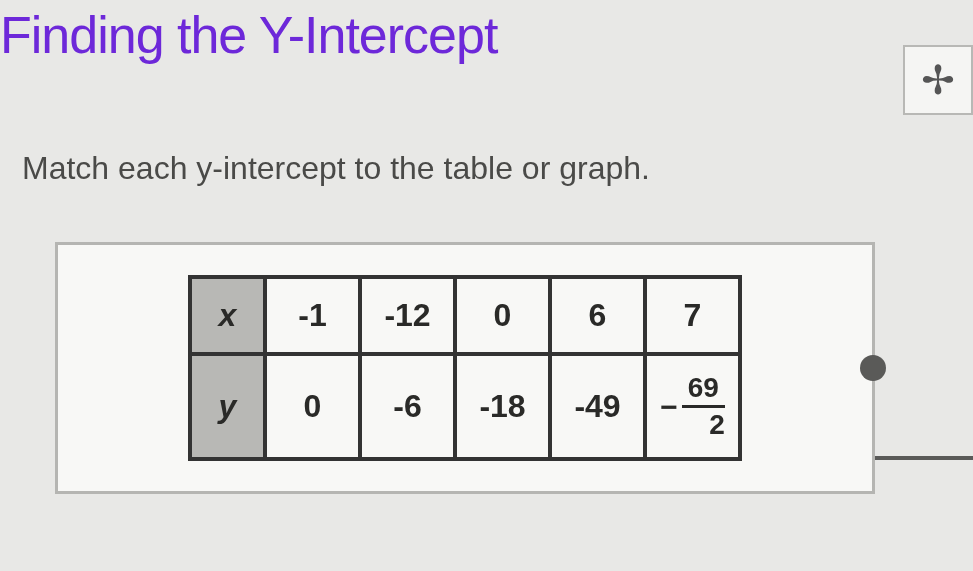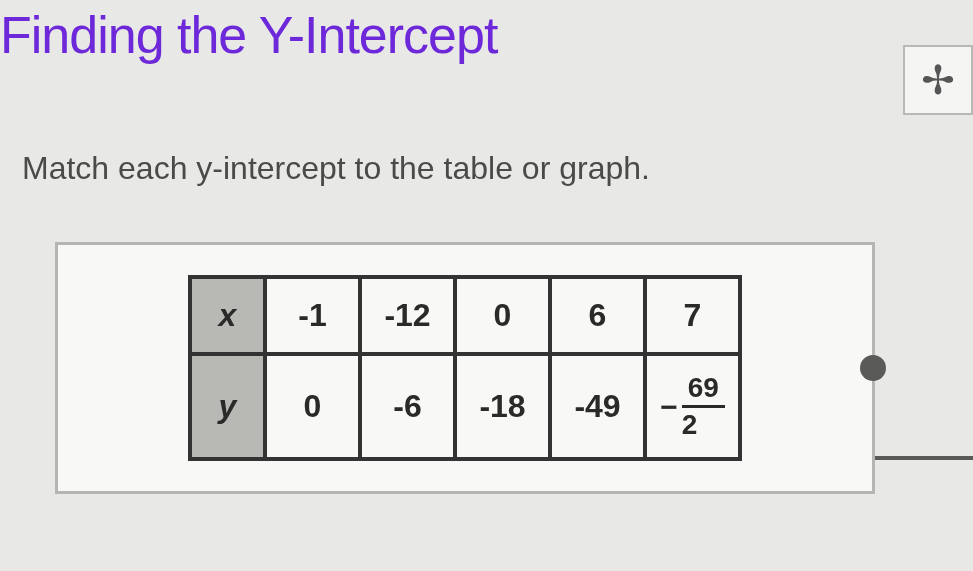--- a/index.html
+++ b/index.html
@@ -68,21 +68,21 @@
     .data-table td.header-cell {
       background: #b8b8b5;
       font-style: italic;
       font-weight: bold;
       width: 75px;
       min-width: 75px;
     }
     .fraction {
       display: inline-flex;
       flex-direction: column;
-      align-items: flex-start;
+      align-items: flex-end;
       line-height: 1;
       vertical-align: middle;
       position: relative;
     }
     .fraction .numer {
       border-bottom: 3px solid #2a2a28;
       padding: 0 6px 3px 6px;
       font-size: 28px;
     }
     .fraction .denom {

